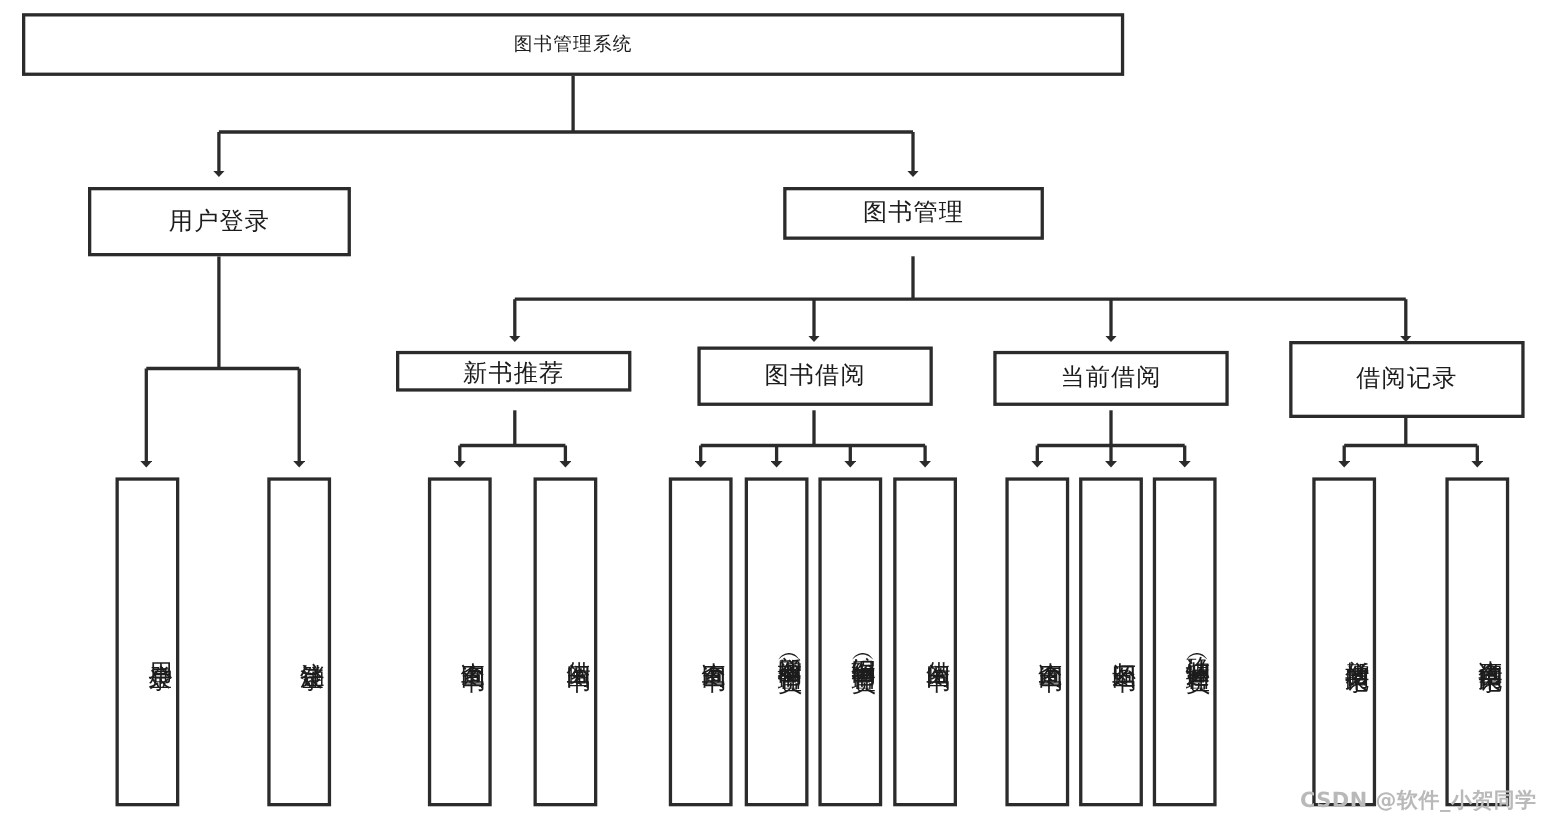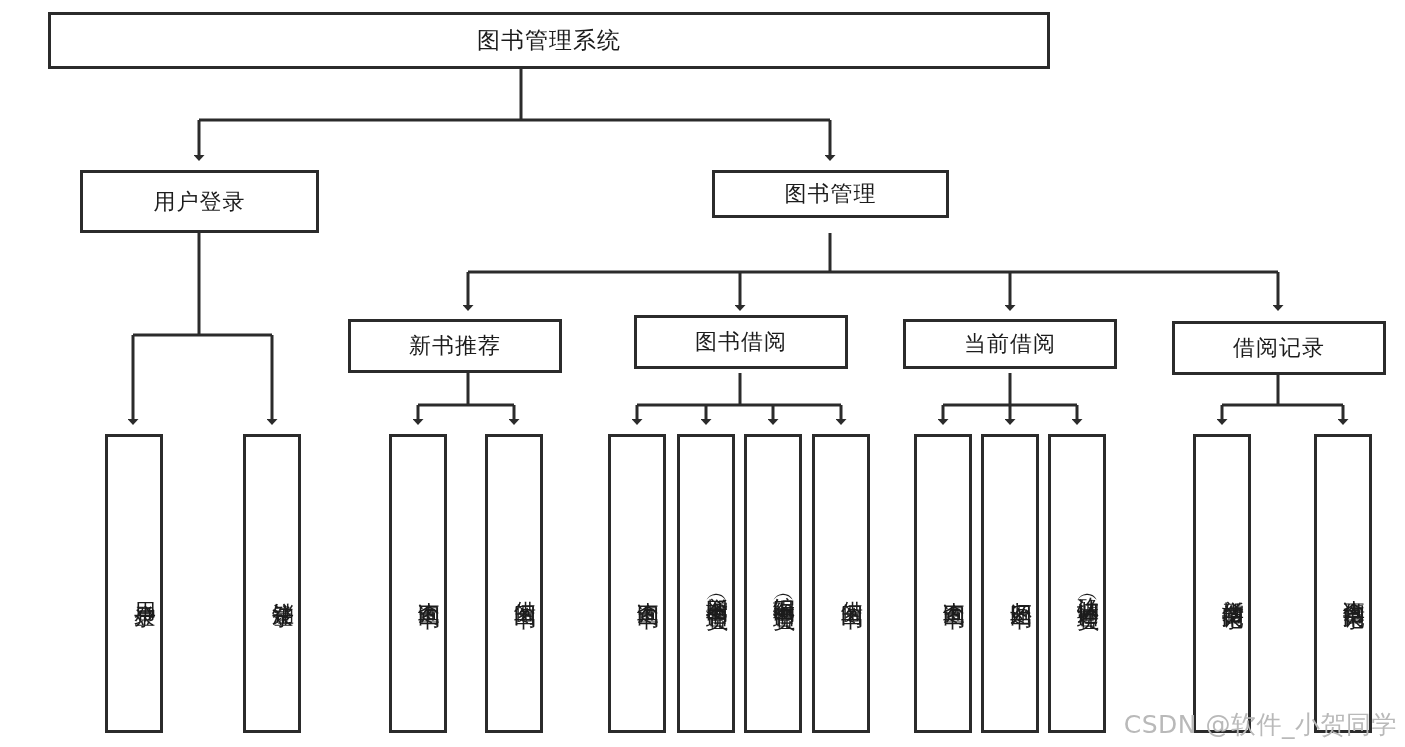--- a/index.html
+++ b/index.html
@@ -51,32 +51,32 @@
     align-items: flex-start;
     justify-content: center;
     padding-top: 8px;
   }
   .node.v-node .vlabel {
     writing-mode: vertical-rl;
     text-orientation: upright;
     display: block;
   }
   #root-node {
-    font-size: 23px;
-    margin-left: 28px;
+    font-size: 17px;
   }
   #watermark {
     position: absolute;
     right: 8px;
     bottom: 6px;
-    font-size: 25px;
+    font-size: 19px;
     color: #b9b9b9;
     letter-spacing: 0.5px;
     white-space: nowrap;
     user-select: none;
+    font-weight: bold;
   }
 </style>
 </head>
 <body>
 
 <div id="canvas">
 
   <svg class="wires" viewBox="0 0 1405 747">
     <defs>
       <marker id="arrow" markerWidth="10" markerHeight="11" refX="3" refY="5.5" orient="auto" markerUnits="userSpaceOnUse">
@@ -132,33 +132,33 @@
   </div>
 
   <div class="node h-node" style="left:80px; top:170px; width:239px; height:63px;">
     <span>用户登录</span>
   </div>
 
   <div class="node h-node" style="left:712px; top:170px; width:237px; height:48px;">
     <span>图书管理</span>
   </div>
 
-  <div class="node h-node" style="left:348px; top:319px; width:214px; height:54px;">
+  <div class="node h-node" style="left:360px; top:319px; width:214px; height:37px;align-items:flex-end;">
     <span>新书推荐</span>
   </div>
 
   <div class="node h-node" style="left:634px; top:315px; width:214px; height:54px;">
     <span>图书借阅</span>
   </div>
 
   <div class="node h-node" style="left:903px; top:319px; width:214px; height:50px;">
     <span>当前借阅</span>
   </div>
 
-  <div class="node h-node" style="left:1172px; top:321px; width:214px; height:54px;">
+  <div class="node h-node" style="left:1172px; top:310px; width:214px; height:70px;">
     <span>借阅记录</span>
   </div>
 
   <div class="node v-node" style="left:105px; top:434px; width:58px; height:299px;">
     <span class="vlabel">用户登录</span>
   </div>
   <div class="node v-node" style="left:243px; top:434px; width:58px; height:299px;">
     <span class="vlabel">注销登录</span>
   </div>
 

